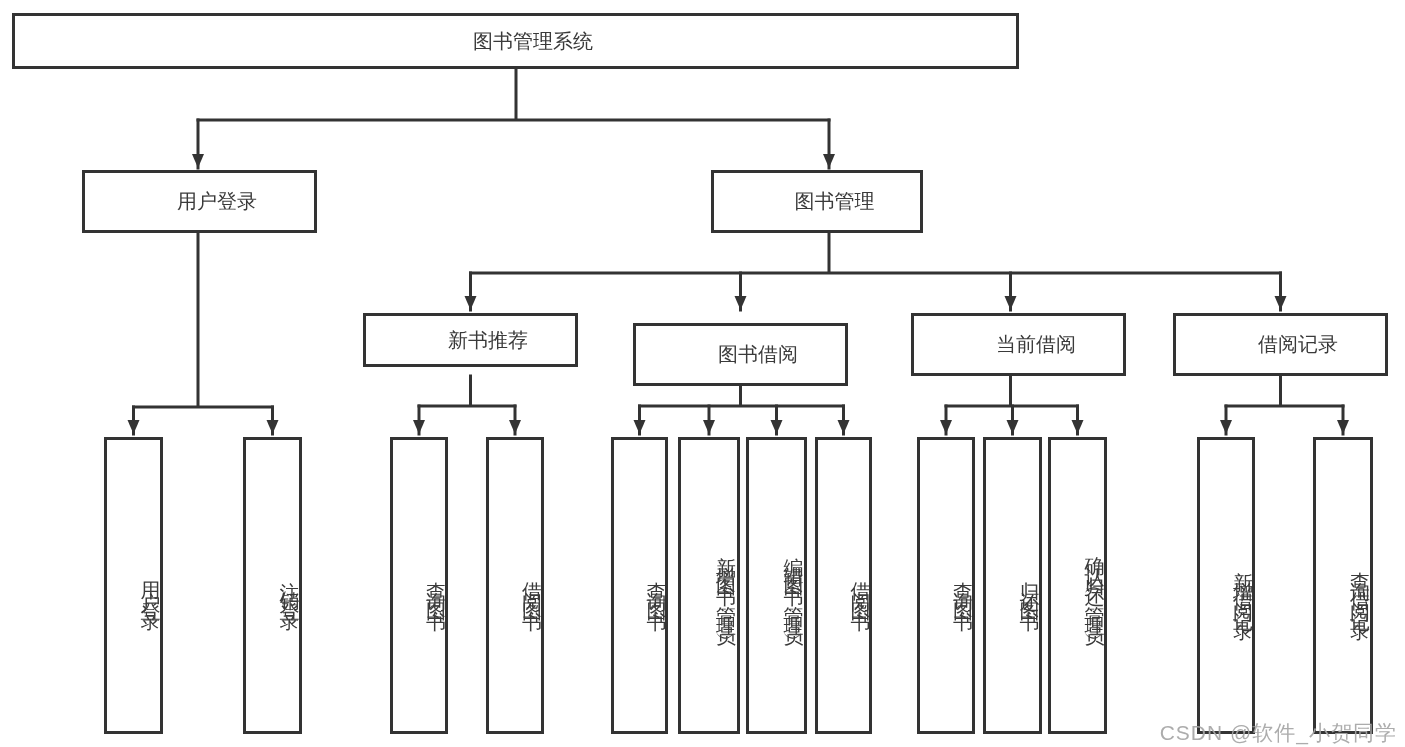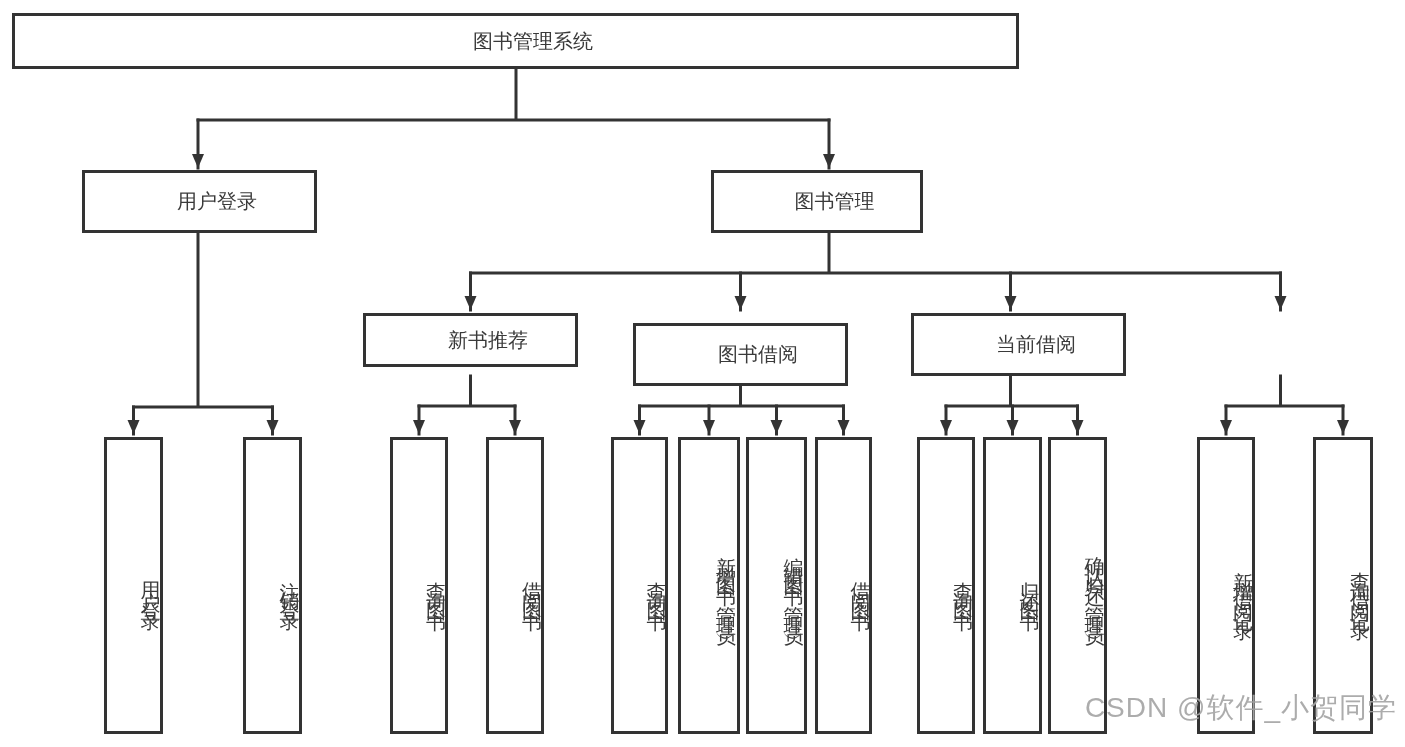--- a/index.html
+++ b/index.html
@@ -50,23 +50,23 @@
   #n-leaf-5{left:678px;width:62px;}
   #n-leaf-6{left:746px;width:61px;}
   #n-leaf-7{left:815px;width:57px;}
   #n-leaf-8{left:917px;width:58px;}
   #n-leaf-9{left:983px;width:59px;}
   #n-leaf-10{left:1048px;width:59px;}
   #n-leaf-11{left:1197px;width:58px;}
   #n-leaf-12{left:1313px;width:60px;}
   #watermark{
     position:absolute;
-    right:8px;bottom:20px;
+    right:8px;bottom:0;
     color:#a6a6a6;
-    font-size:28px;
+    font-size:21px;
     letter-spacing:1px;
     z-index:5;
     opacity:.92;
   }
   .stroke{stroke:#333;stroke-width:3;fill:none;stroke-linecap:square;}
 </style>
 </head>
 <body>
 
 <div id="canvas">
@@ -113,20 +113,21 @@
   </svg>
 
   <div class="node" id="n-root">图书管理系统</div>
 
   <div class="node" id="n-l2-0">用户登录</div>
   <div class="node" id="n-l2-1">图书管理</div>
 
   <div class="node" id="n-l3-0">新书推荐</div>
   <div class="node" id="n-l3-1">图书借阅</div>
   <div class="node" id="n-l3-2">当前借阅</div>
+  <div class="node" id="n-l3-3">借阅记录</div>
 
   <div class="node leaf" id="n-leaf-0">
     <span class="vtext">用户登录</span>
   </div>
   <div class="node leaf" id="n-leaf-1">
     <span class="vtext">注销登录</span>
   </div>
   <div class="node leaf" id="n-leaf-2">
     <span class="vtext">查询图书</span>
   </div>

